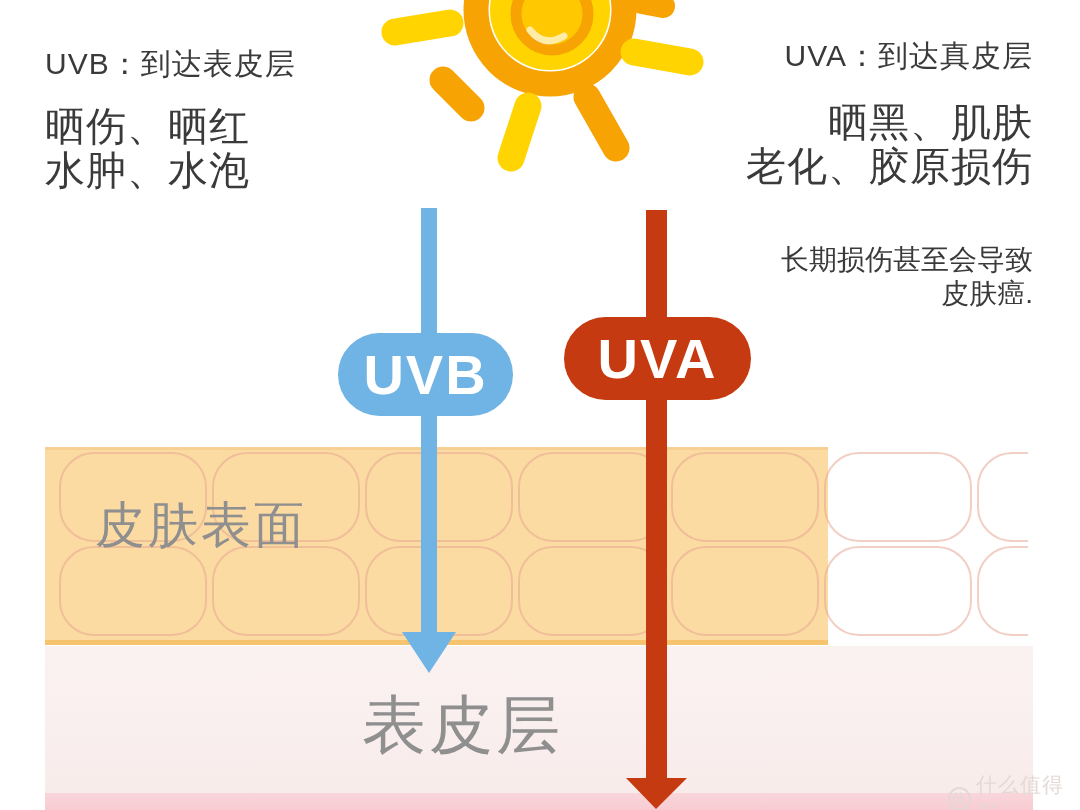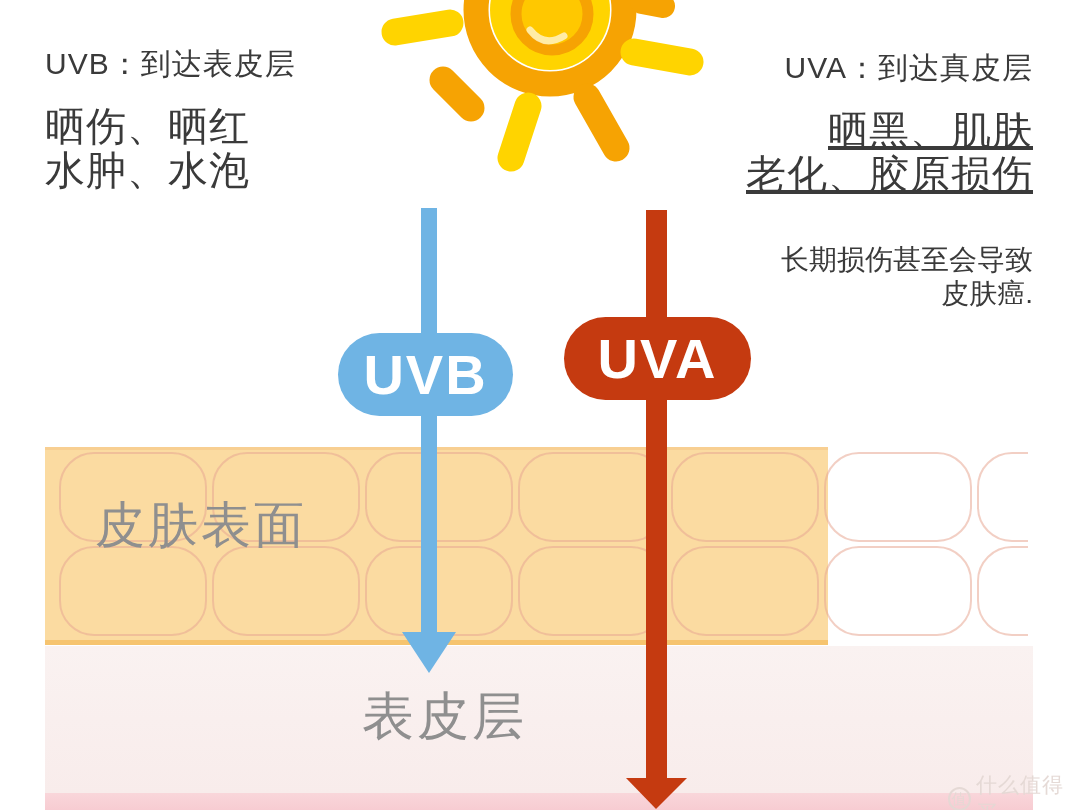--- a/index.html
+++ b/index.html
@@ -16,22 +16,22 @@
   .heading { font-size: 30px; letter-spacing: 1px; }
   .effects { font-size: 40px; line-height: 1.1; letter-spacing: 1px; }
   .note { font-size: 28px; line-height: 1.22; }
   .left-align { text-align: left; }
   .right-align { text-align: right; }
 
   #uvb-heading { left: 45px; top: 44px; }
   #uvb-effects { left: 45px; top: 104px; }
   #uvb-note    { left: 45px; top: 246px; width: 330px; }
 
-  #uva-heading { right: 47px; top: 48px; }
-  #uva-effects { right: 47px; top: 108px; text-decoration: underline; }
+  #uva-heading { right: 47px; top: 36px; }
+  #uva-effects { right: 47px; top: 100px; }
   #uva-note    { right: 47px; top: 243px; width: 330px; }
 
   
   .skin-surface {
     position: absolute;
     left: 45px; top: 447px;
     width: 783px; height: 190px;
     background: #fbdba1;
     border-top: 3px solid #f8cf92;
     border-bottom: 5px solid #f6c46f;
@@ -48,21 +48,21 @@
     letter-spacing: 3px;
   }
   #surface-label { left: 50px; top: 42px; }
 
   .epidermis {
     position: absolute;
     left: 45px; top: 646px;
     width: 988px; height: 147px;
     background: linear-gradient(#faf2f1, #f8eceb);
   }
-  #epidermis-label { left: 317px; top: 36px; font-size: 52px; }
+  #epidermis-label { left: 317px; top: 36px; font-size: 64px; }
 
   .dermis-strip {
     position: absolute;
     left: 45px; top: 793px;
     width: 988px; height: 17px;
     background: linear-gradient(#f9d6da, #f7ccd2);
   }
 
   
   .art-overlay {

